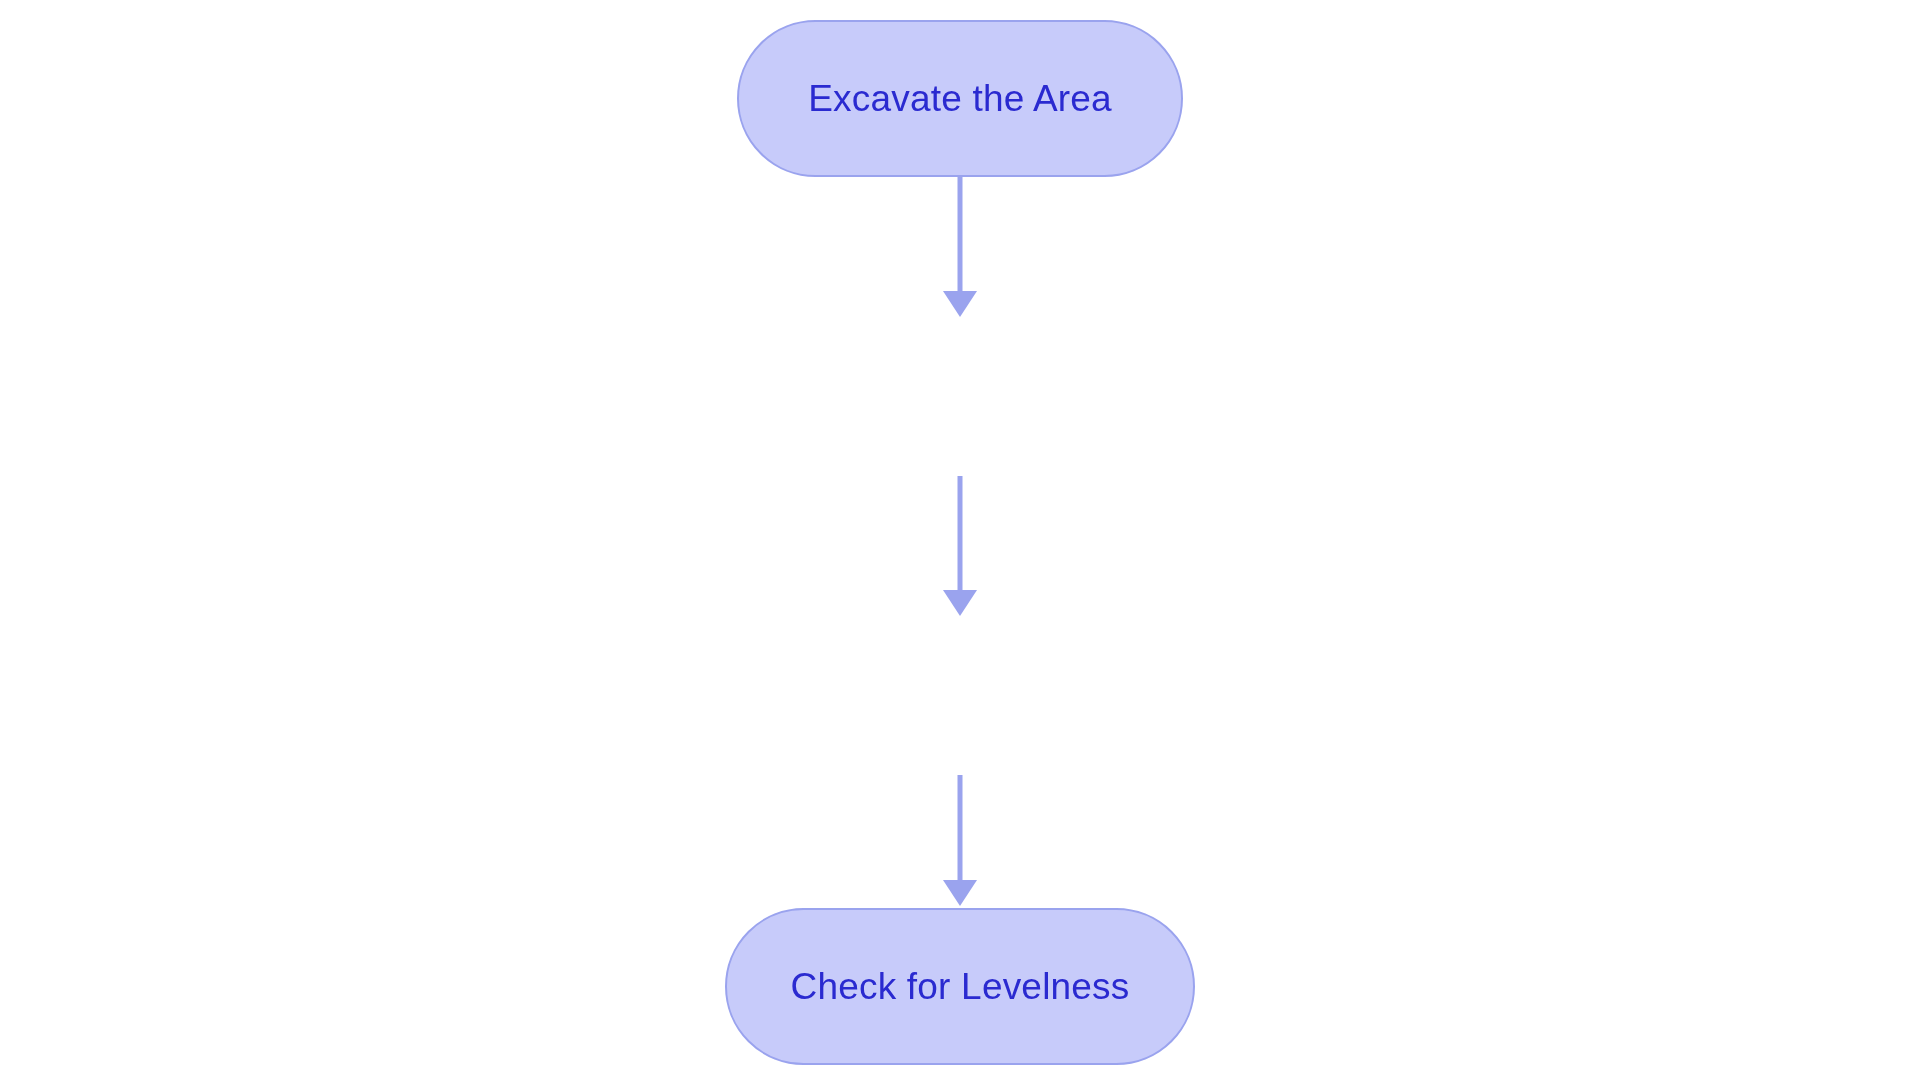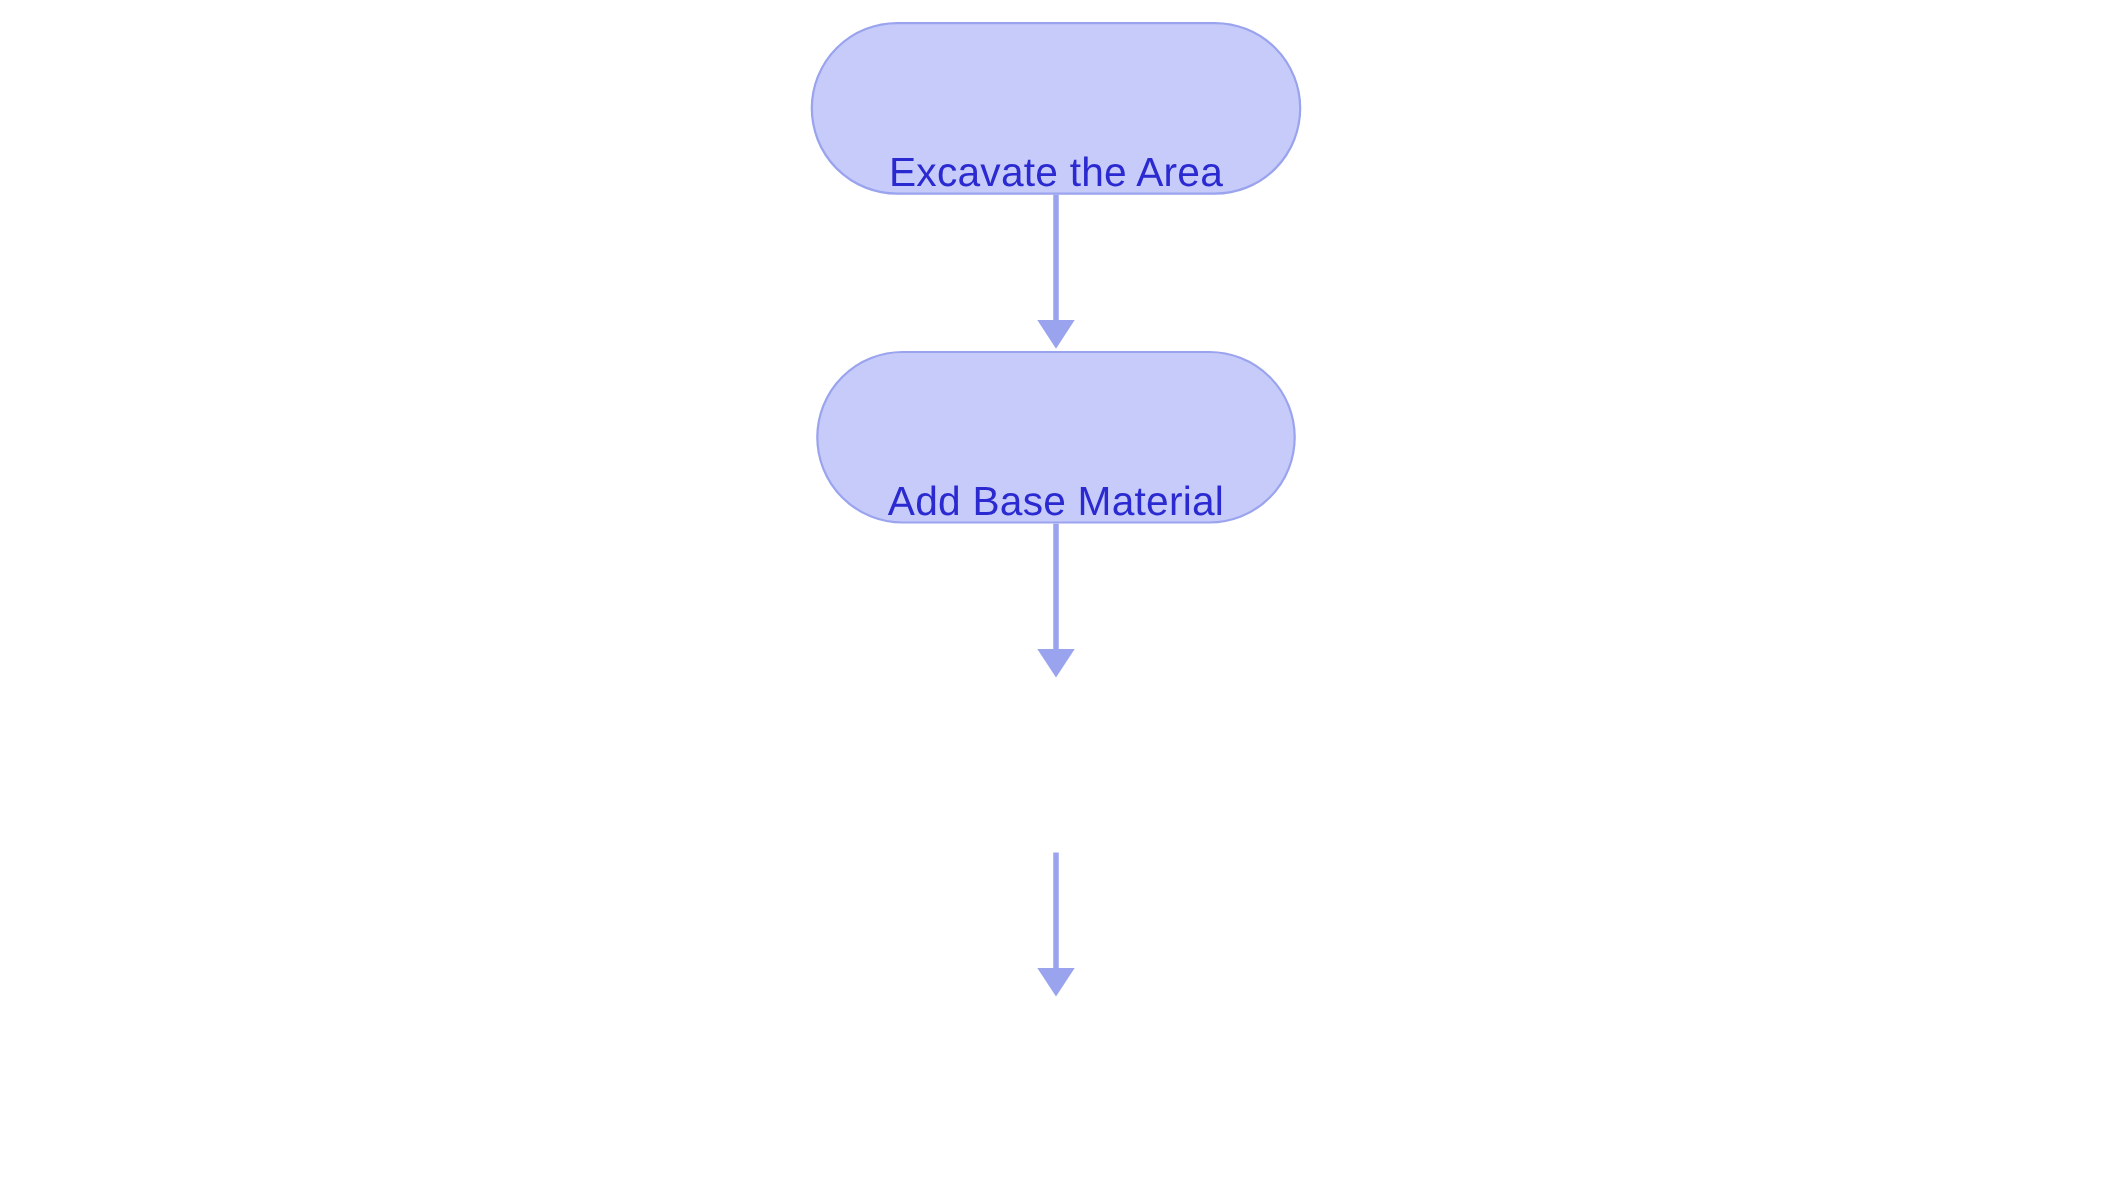--- a/index.html
+++ b/index.html
@@ -21,21 +21,21 @@
   }
   .node {
     position: absolute;
     left: 50%;
     transform: translateX(-50%);
     box-sizing: border-box;
     background: #c7cbfa;
     border: 2px solid #9aa3ee;
     border-radius: 999px;
     display: flex;
-    align-items: flex-end;
+    align-items: center;
     justify-content: center;
     height: 157px;
   }
   .node-label {
     color: #2a2ad0;
     font-size: 37px;
     font-weight: 400;
     letter-spacing: 0.2px;
     line-height: 1;
     white-space: nowrap;
@@ -90,29 +90,29 @@
 
   <div class="node node-0">
     <span class="node-label">Excavate the Area</span>
   </div>
 
   <div class="connector conn-0">
     <div class="stem"></div>
     <div class="head"></div>
   </div>
 
-  <div class="node node-1">
-    <span class="node-label">Add Base Material</span>
-  </div>
 
   <div class="connector conn-1">
     <div class="stem"></div>
     <div class="head"></div>
   </div>
 
 
   <div class="connector conn-2">
     <div class="stem"></div>
     <div class="head"></div>
   </div>
 
+  <div class="node node-3">
+    <span class="node-label">Check for Levelness</span>
+  </div>
 
 </div>
 
 </body></html>

